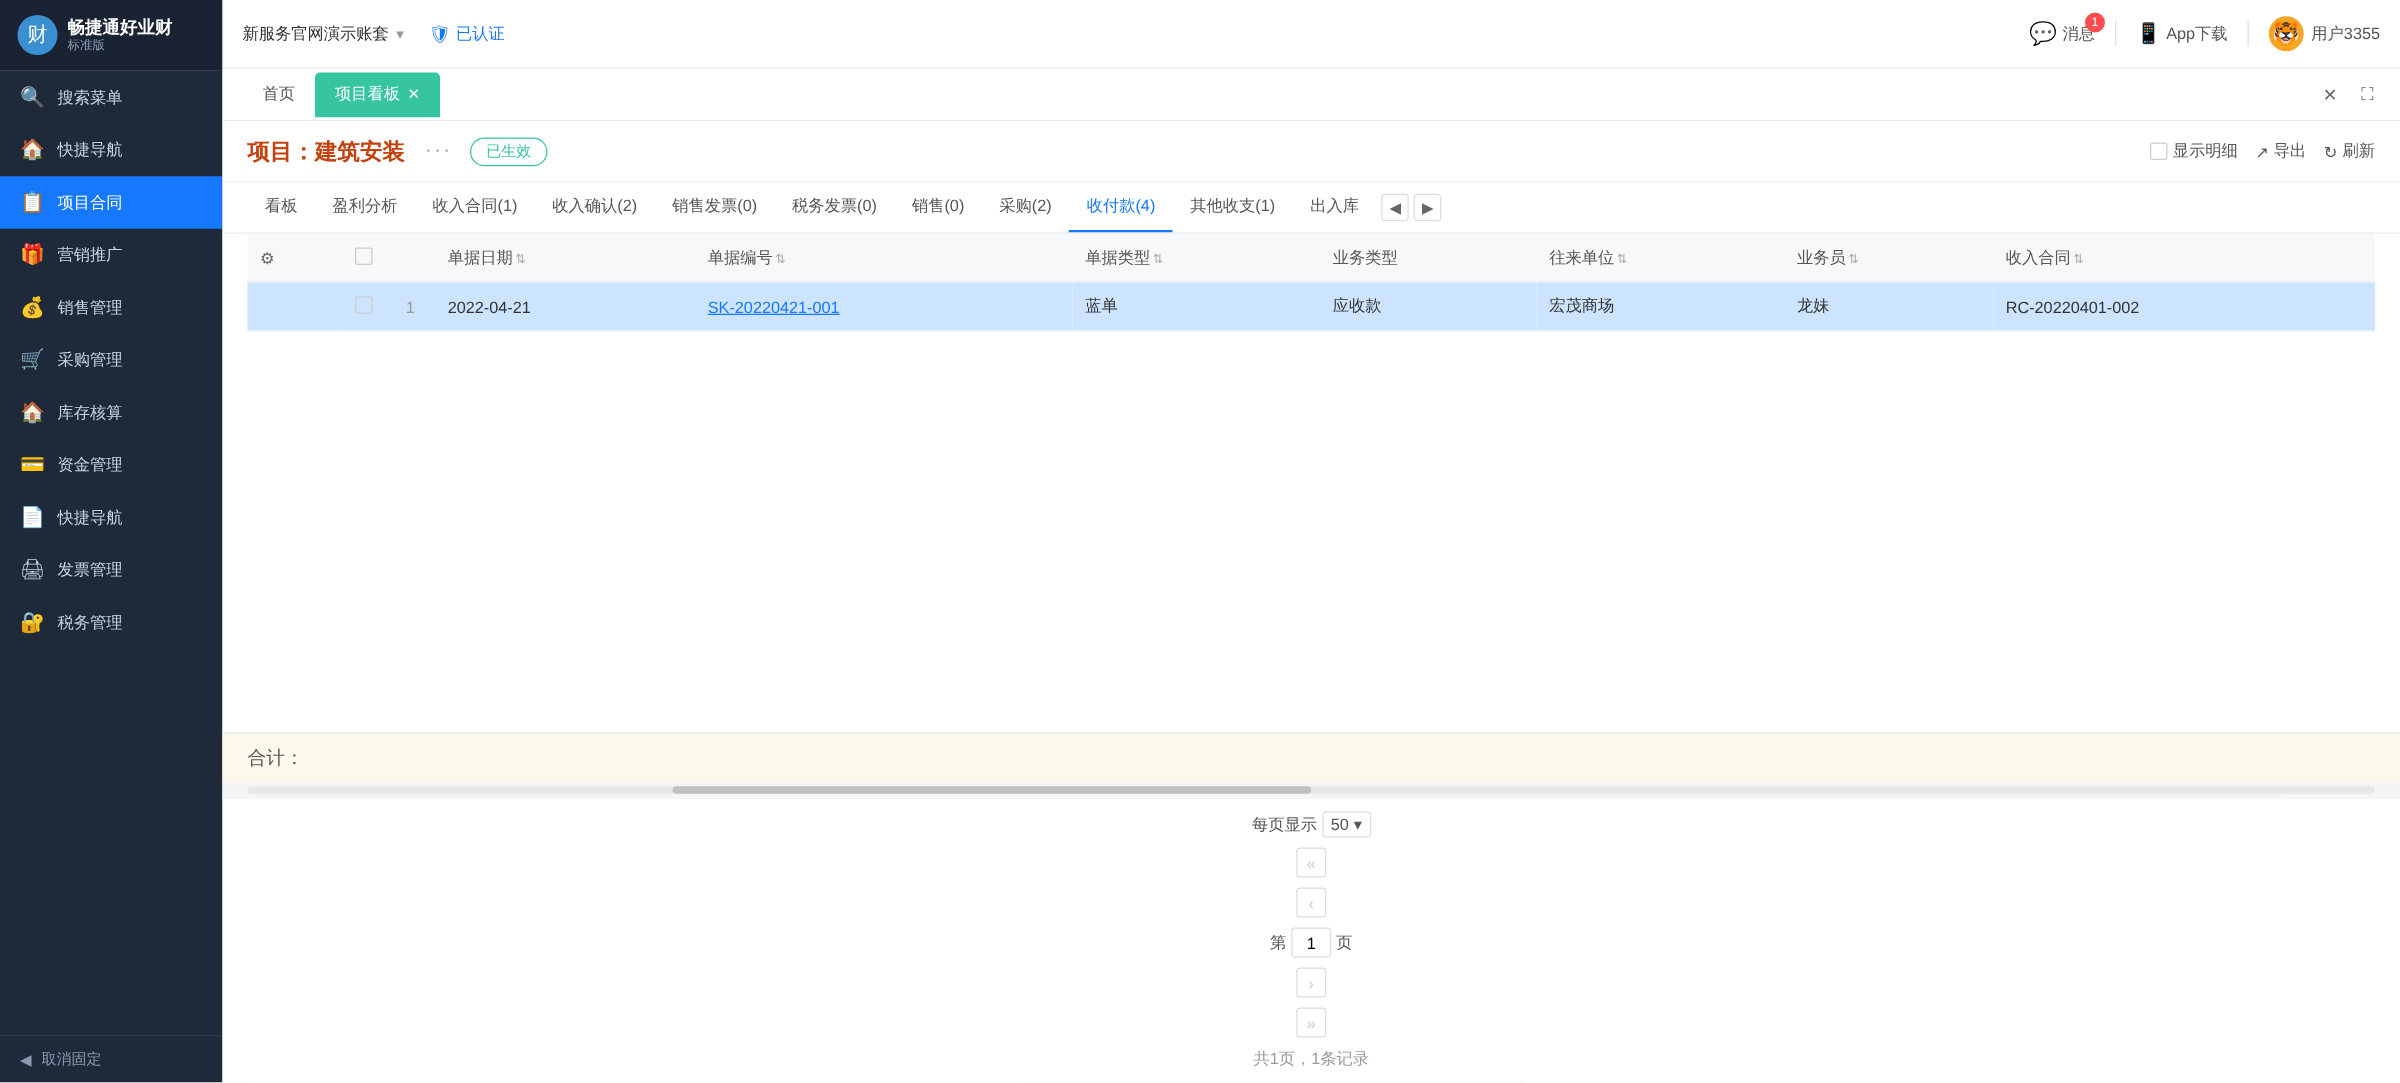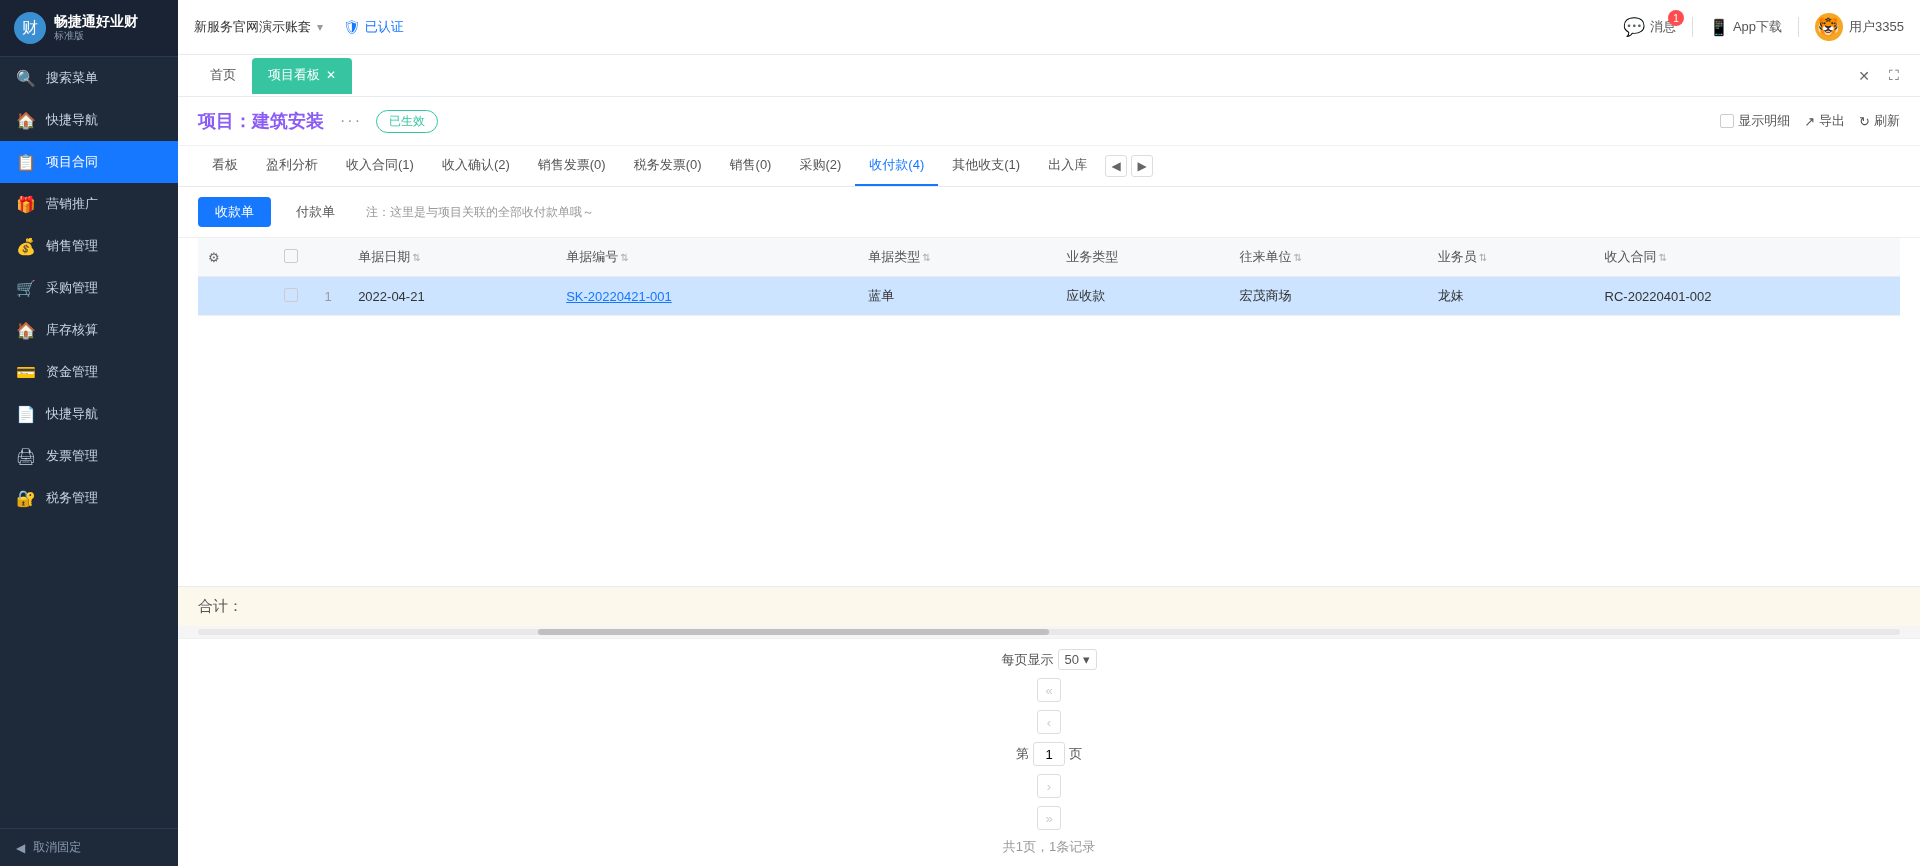--- a/index.html
+++ b/index.html
@@ -145,21 +145,21 @@
       overflow: hidden;
     }
 
     
     .project-header {
       display: flex; align-items: center;
       padding: 12px 20px;
       border-bottom: 1px solid #f0f0f0;
       flex-shrink: 0;
     }
-    .project-title { font-size: 18px; font-weight: bold; color: #8b5cf6; }
+    .project-title { font-size: 18px; font-weight: bold; color: #c2410c; }
     .project-more { margin-left: 16px; color: #999; cursor: pointer; font-size: 16px; letter-spacing: 2px; }
     .project-status {
       margin-left: 14px;
       border: 1px solid #36c5a0;
       color: #36c5a0;
       border-radius: 12px;
       padding: 2px 12px;
       font-size: 12px;
     }
     .project-actions { margin-left: auto; display: flex; align-items: center; gap: 14px; }
@@ -464,25 +464,20 @@
       <div class="sub-tab"><span>采购(2)</span></div>
       <div class="sub-tab active"><span>收付款(4)</span></div>
       <div class="sub-tab"><span>其他收支(1)</span></div>
       <div class="sub-tab"><span>出入库</span></div>
       <div class="sub-tab-nav">
         <div class="sub-tab-nav-btn">◀</div>
         <div class="sub-tab-nav-btn">▶</div>
       </div>
     </div>
 
-    <div class="toggle-bar">
-      <button class="toggle-btn active">收款单</button>
-      <button class="toggle-btn inactive">付款单</button>
-      <span class="toggle-note">注：这里是与项目关联的全部收付款单哦～</span>
-    </div>
 
     <div class="table-wrap">
       <table>
         <thead>
           <tr>
             <th><span class="settings-icon">⚙</span></th>
             <th class="col-checkbox"><span class="checkbox-cell"></span></th>
             <th class="col-num"></th>
             <th><span>单据日期</span><span class="sort-icon">⇅</span></th>
             <th><span>单据编号</span><span class="sort-icon">⇅</span></th>

